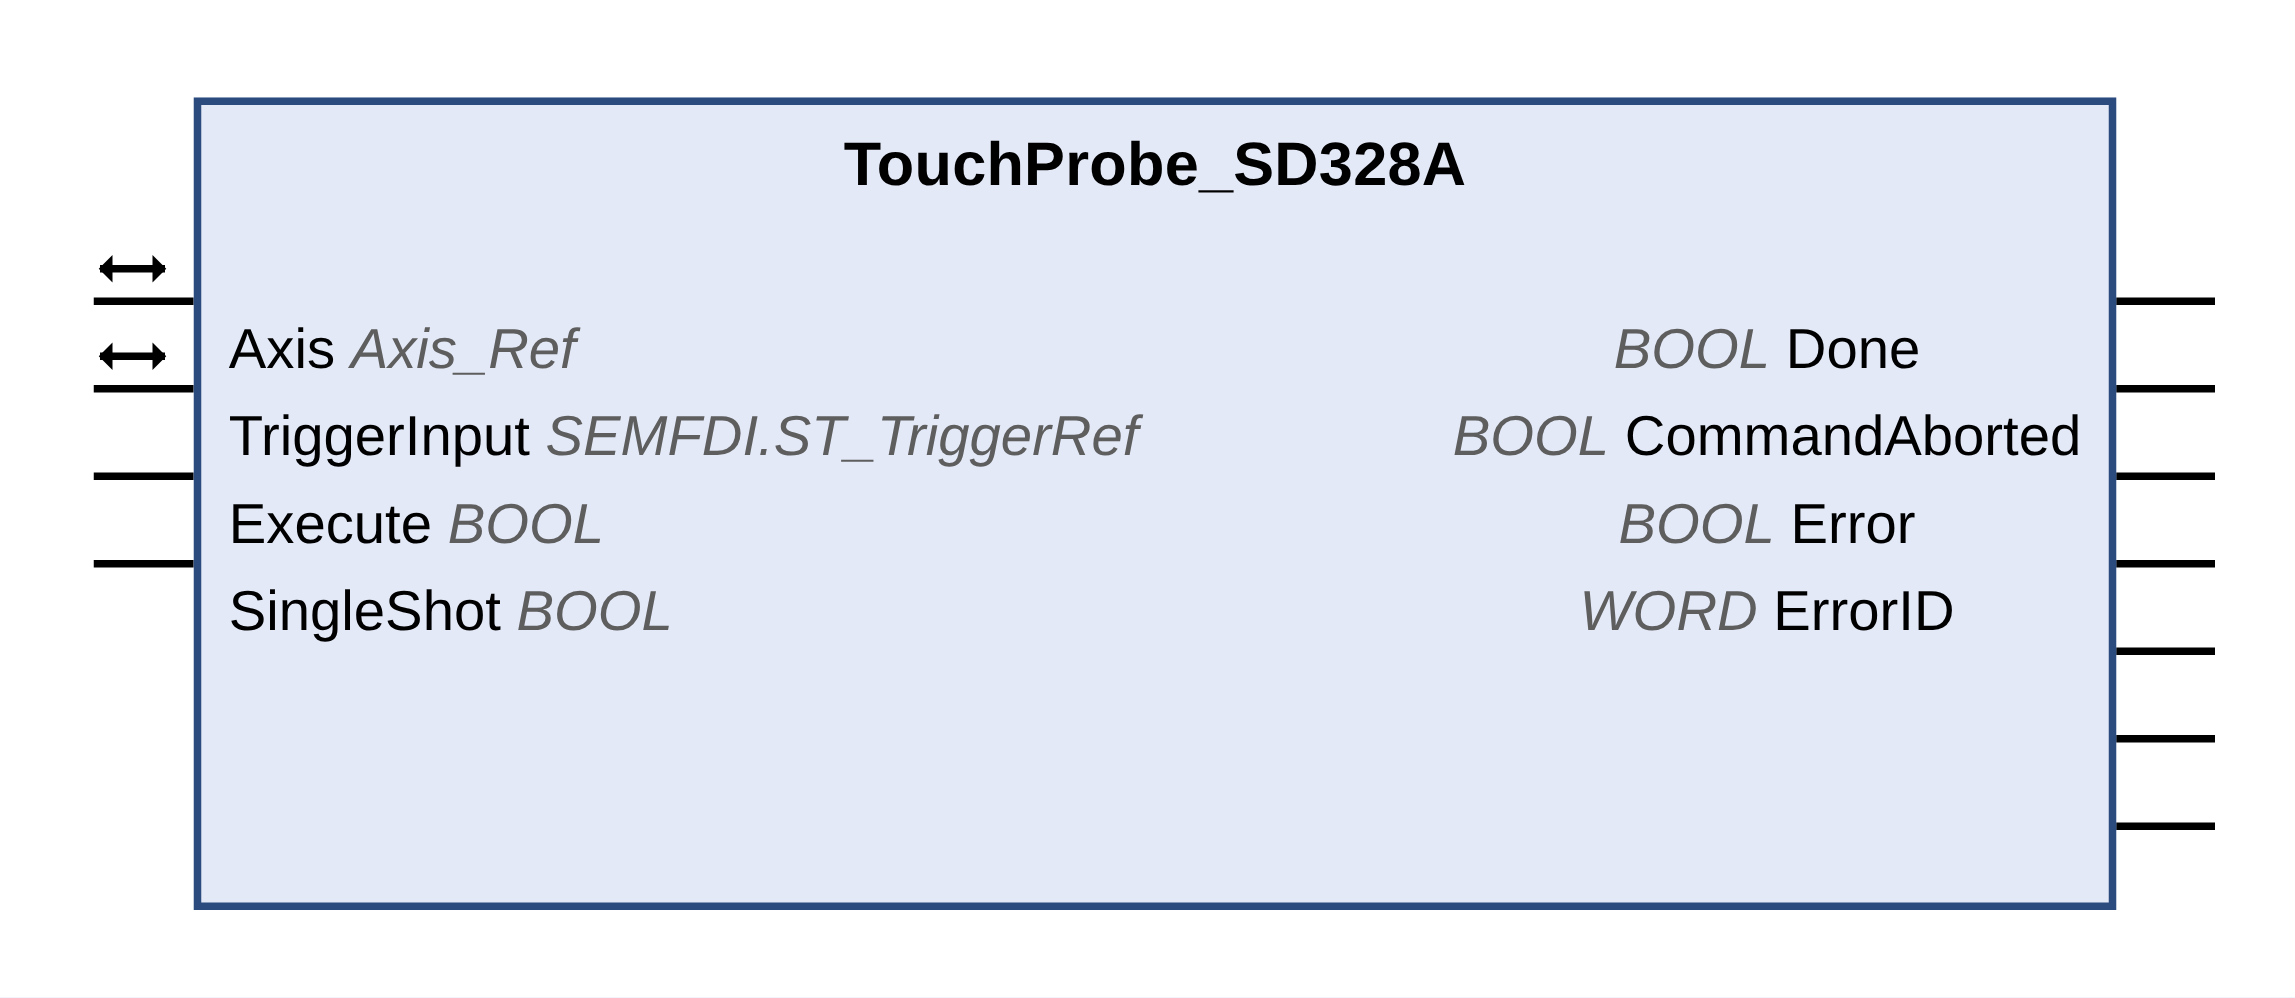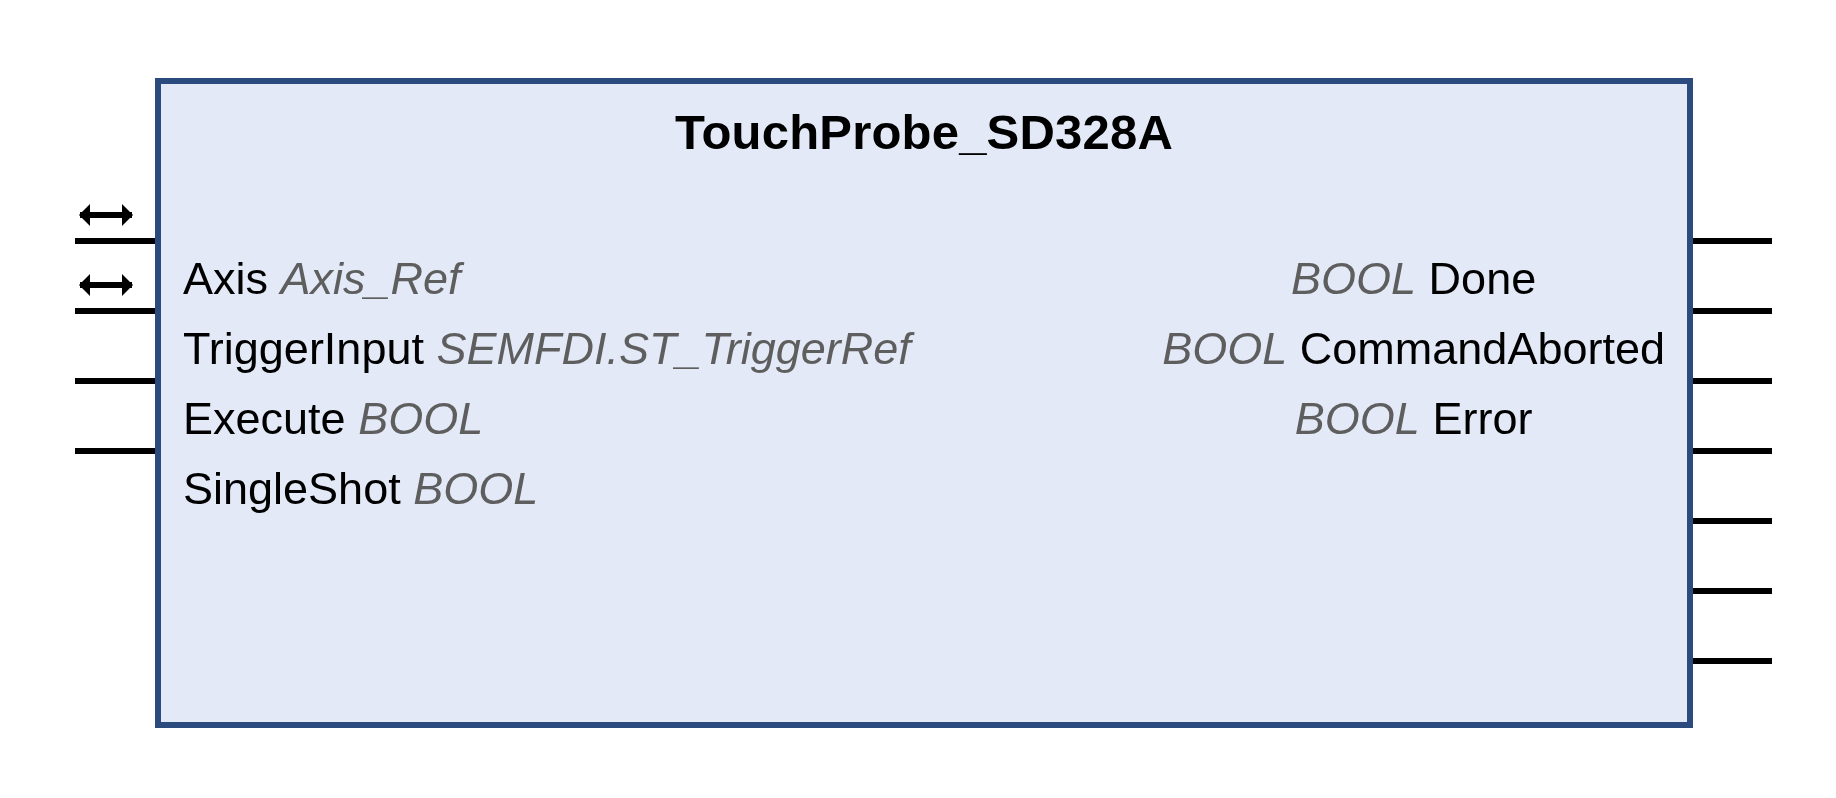--- a/index.html
+++ b/index.html
@@ -140,16 +140,17 @@
     <div class="pin-col" id="inputs-col">
         <div class="pin-row"><span class="pin-name">Axis</span> <span class="pin-type">Axis_Ref</span></div>
         <div class="pin-row"><span class="pin-name">TriggerInput</span> <span class="pin-type">SEMFDI.ST_TriggerRef</span></div>
         <div class="pin-row"><span class="pin-name">Execute</span> <span class="pin-type">BOOL</span></div>
         <div class="pin-row"><span class="pin-name">SingleShot</span> <span class="pin-type">BOOL</span></div>
       </div>
     <div class="pin-col" id="outputs-col">
         <div class="pin-row"><span class="pin-type">BOOL</span> <span class="pin-name">Done</span></div>
         <div class="pin-row"><span class="pin-type">BOOL</span> <span class="pin-name">CommandAborted</span></div>
         <div class="pin-row"><span class="pin-type">BOOL</span> <span class="pin-name">Error</span></div>
+        <div class="pin-row"><span class="pin-type">WORD</span> <span class="pin-name">ErrorID</span></div>
       </div>
   </div>
 
 </div>
 
 </body></html>

